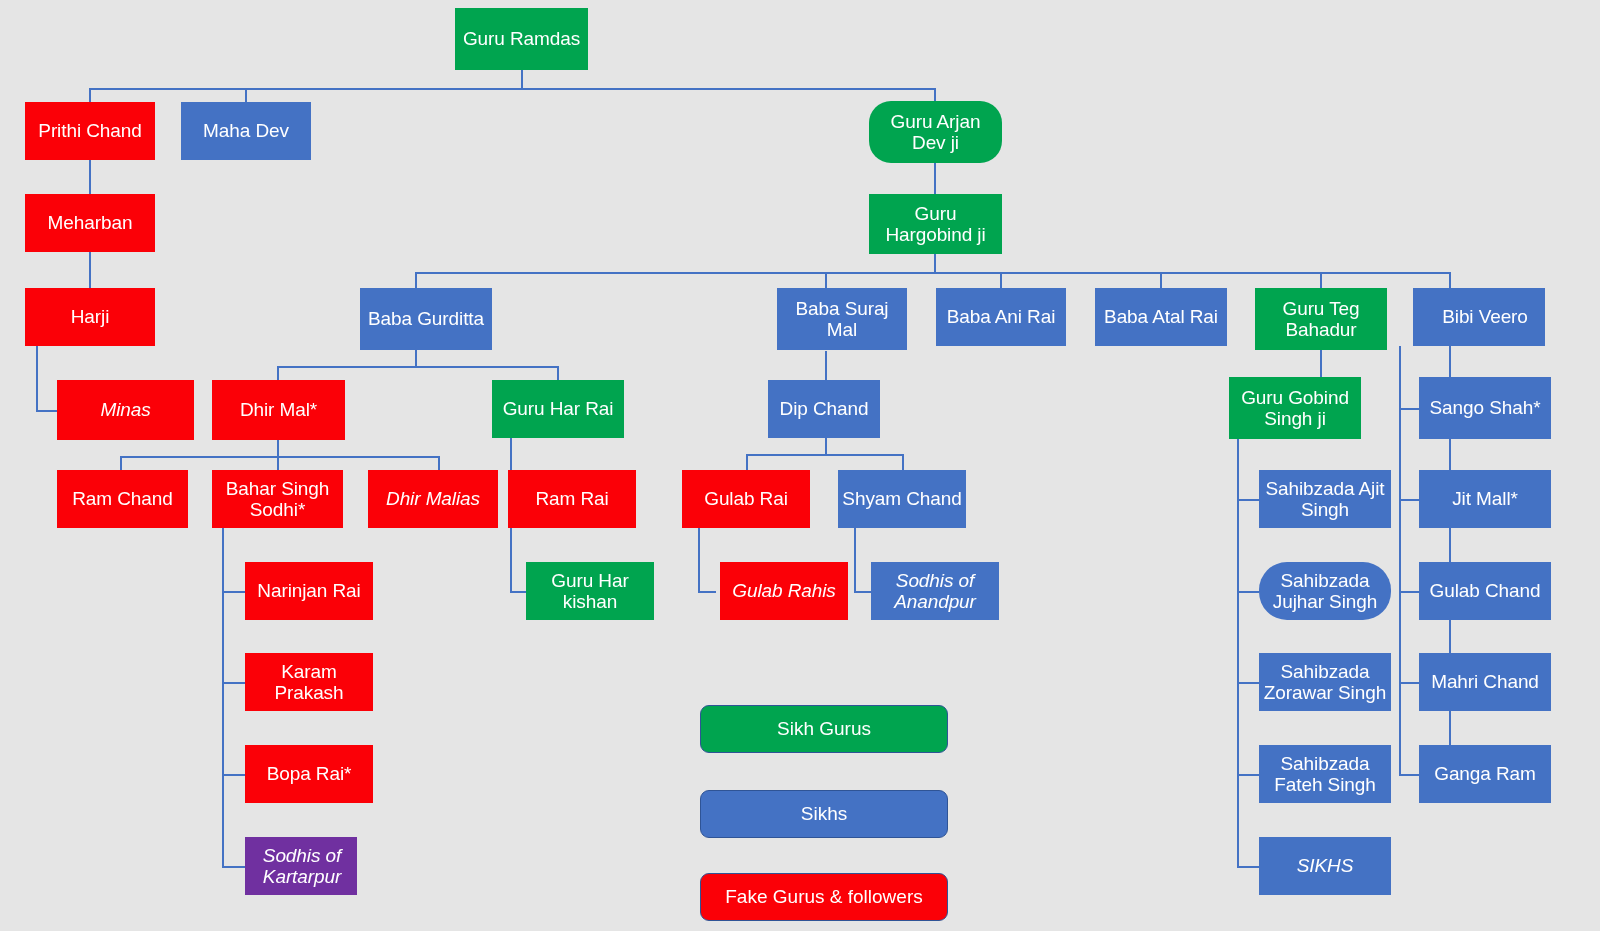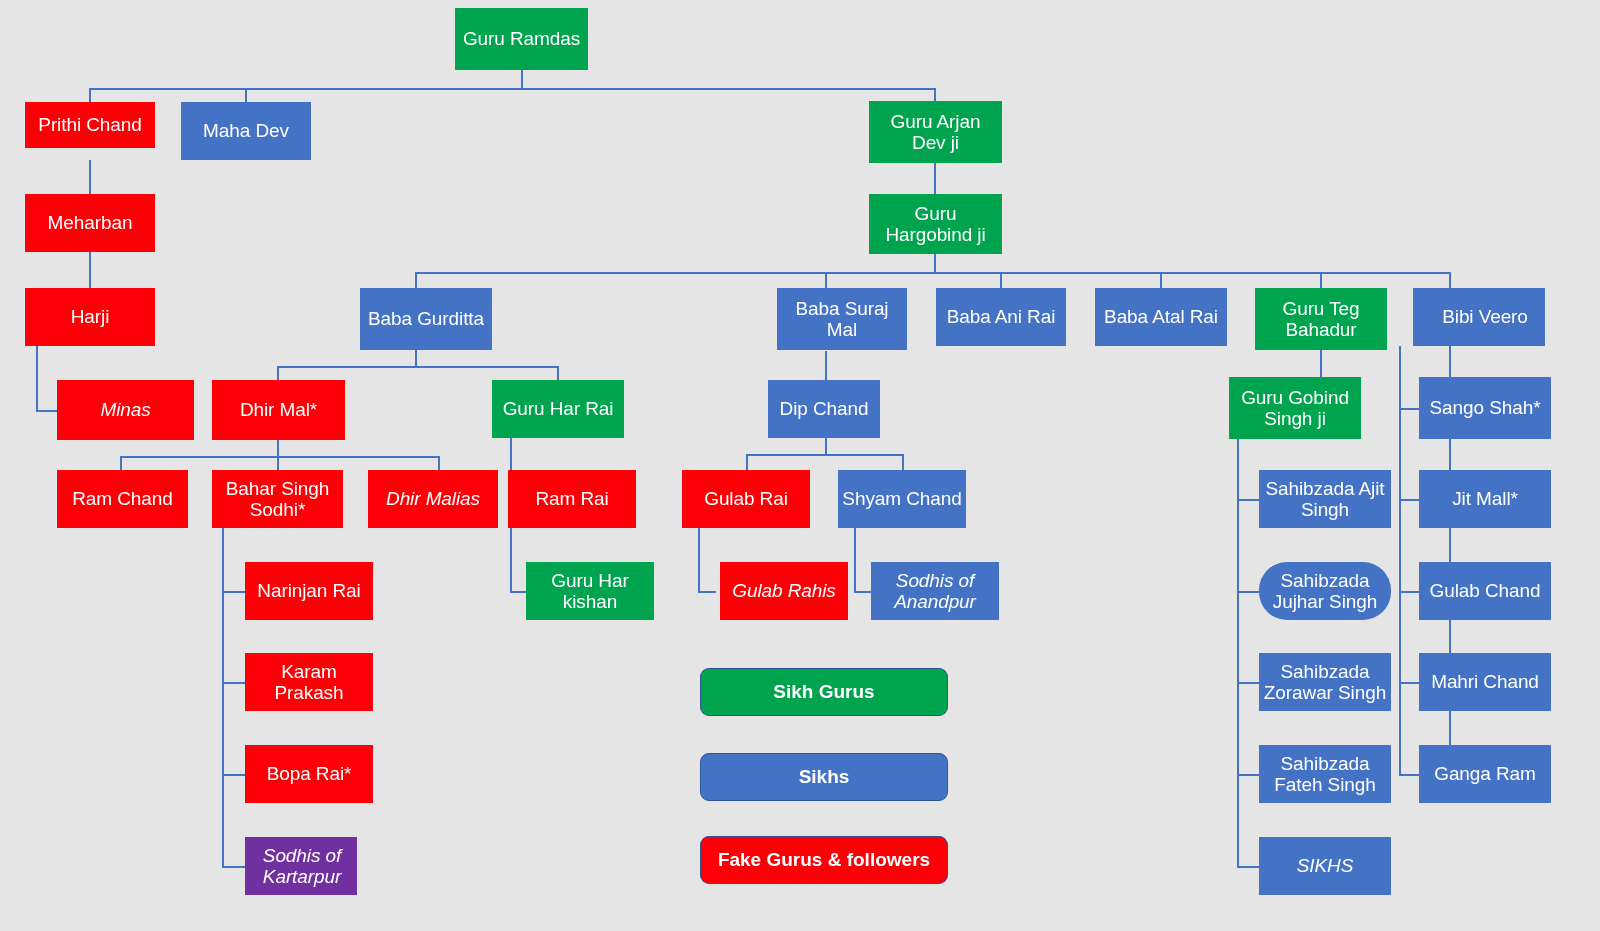--- a/index.html
+++ b/index.html
@@ -35,23 +35,24 @@
   .node.italic { font-style: italic; }
   .legend {
     position: absolute;
     box-sizing: border-box;
     display: flex;
     align-items: center;
     justify-content: center;
     text-align: center;
     color: #ffffff;
     font-size: 19px;
-    font-weight: bold;
+    font-weight: normal;
     border-radius: 9px;
     border: 1.5px solid #2F5496;
+    margin-top: 37px;
   }
   .legend.green { background: #00A44F; }
   .legend.blue  { background: #4472C4; }
   .legend.red   { background: #FB0007; }
   .edge {
     position: absolute;
     background: #4472C4;
   }
   .edge.h { height: 2px; }
   .edge.v { width: 2px; }
@@ -115,23 +116,23 @@
       <div class="edge v" style="left: 1449px; top: 346px; height: 428px;"></div>
       <div class="edge h" style="left: 1399px; top: 408px; width: 20px;"></div>
       <div class="edge h" style="left: 1399px; top: 499px; width: 20px;"></div>
       <div class="edge h" style="left: 1399px; top: 591px; width: 20px;"></div>
       <div class="edge h" style="left: 1399px; top: 682px; width: 20px;"></div>
       <div class="edge h" style="left: 1399px; top: 774px; width: 20px;"></div>
       <div class="edge v" style="left: 1399px; top: 346px; height: 428px;"></div>
     </div>
   <div id="node-layer">
       <div class="node green" style="left: 455px; top: 8px; width: 133px; height: 62px;">Guru Ramdas</div>
-      <div class="node red" style="left: 25px; top: 102px; width: 130px; height: 46px; text-align: right;">Prithi Chand</div>
+      <div class="node red" style="left: 25px; top: 102px; width: 130px; height: 58px; text-align: right;">Prithi Chand</div>
       <div class="node blue" style="left: 181px; top: 102px; width: 130px; height: 58px;">Maha Dev</div>
-      <div class="node green" style="left: 869px; top: 101px; width: 133px; height: 62px;">Guru Arjan Dev ji</div>
+      <div class="node green" style="left: 869px; top: 101px; width: 133px; height: 62px; border-radius: 22px;">Guru Arjan Dev ji</div>
       <div class="node red" style="left: 25px; top: 194px; width: 130px; height: 58px;">Meharban</div>
       <div class="node green" style="left: 869px; top: 194px; width: 133px; height: 60px;">Guru Hargobind ji</div>
       <div class="node red" style="left: 25px; top: 288px; width: 130px; height: 58px;">Harji</div>
       <div class="node blue" style="left: 360px; top: 288px; width: 132px; height: 62px;">Baba Gurditta</div>
       <div class="node blue" style="left: 777px; top: 288px; width: 130px; height: 62px;">Baba Suraj Mal</div>
       <div class="node blue" style="left: 936px; top: 288px; width: 130px; height: 58px;">Baba Ani Rai</div>
       <div class="node blue" style="left: 1095px; top: 288px; width: 132px; height: 58px;">Baba Atal Rai</div>
       <div class="node green" style="left: 1255px; top: 288px; width: 132px; height: 62px;">Guru Teg Bahadur</div>
       <div class="node blue" style="left: 1413px; top: 288px; width: 132px; height: 58px; padding-left: 16px;">Bibi Veero</div>
       <div class="node red italic" style="left: 57px; top: 380px; width: 137px; height: 60px;">Minas</div>

